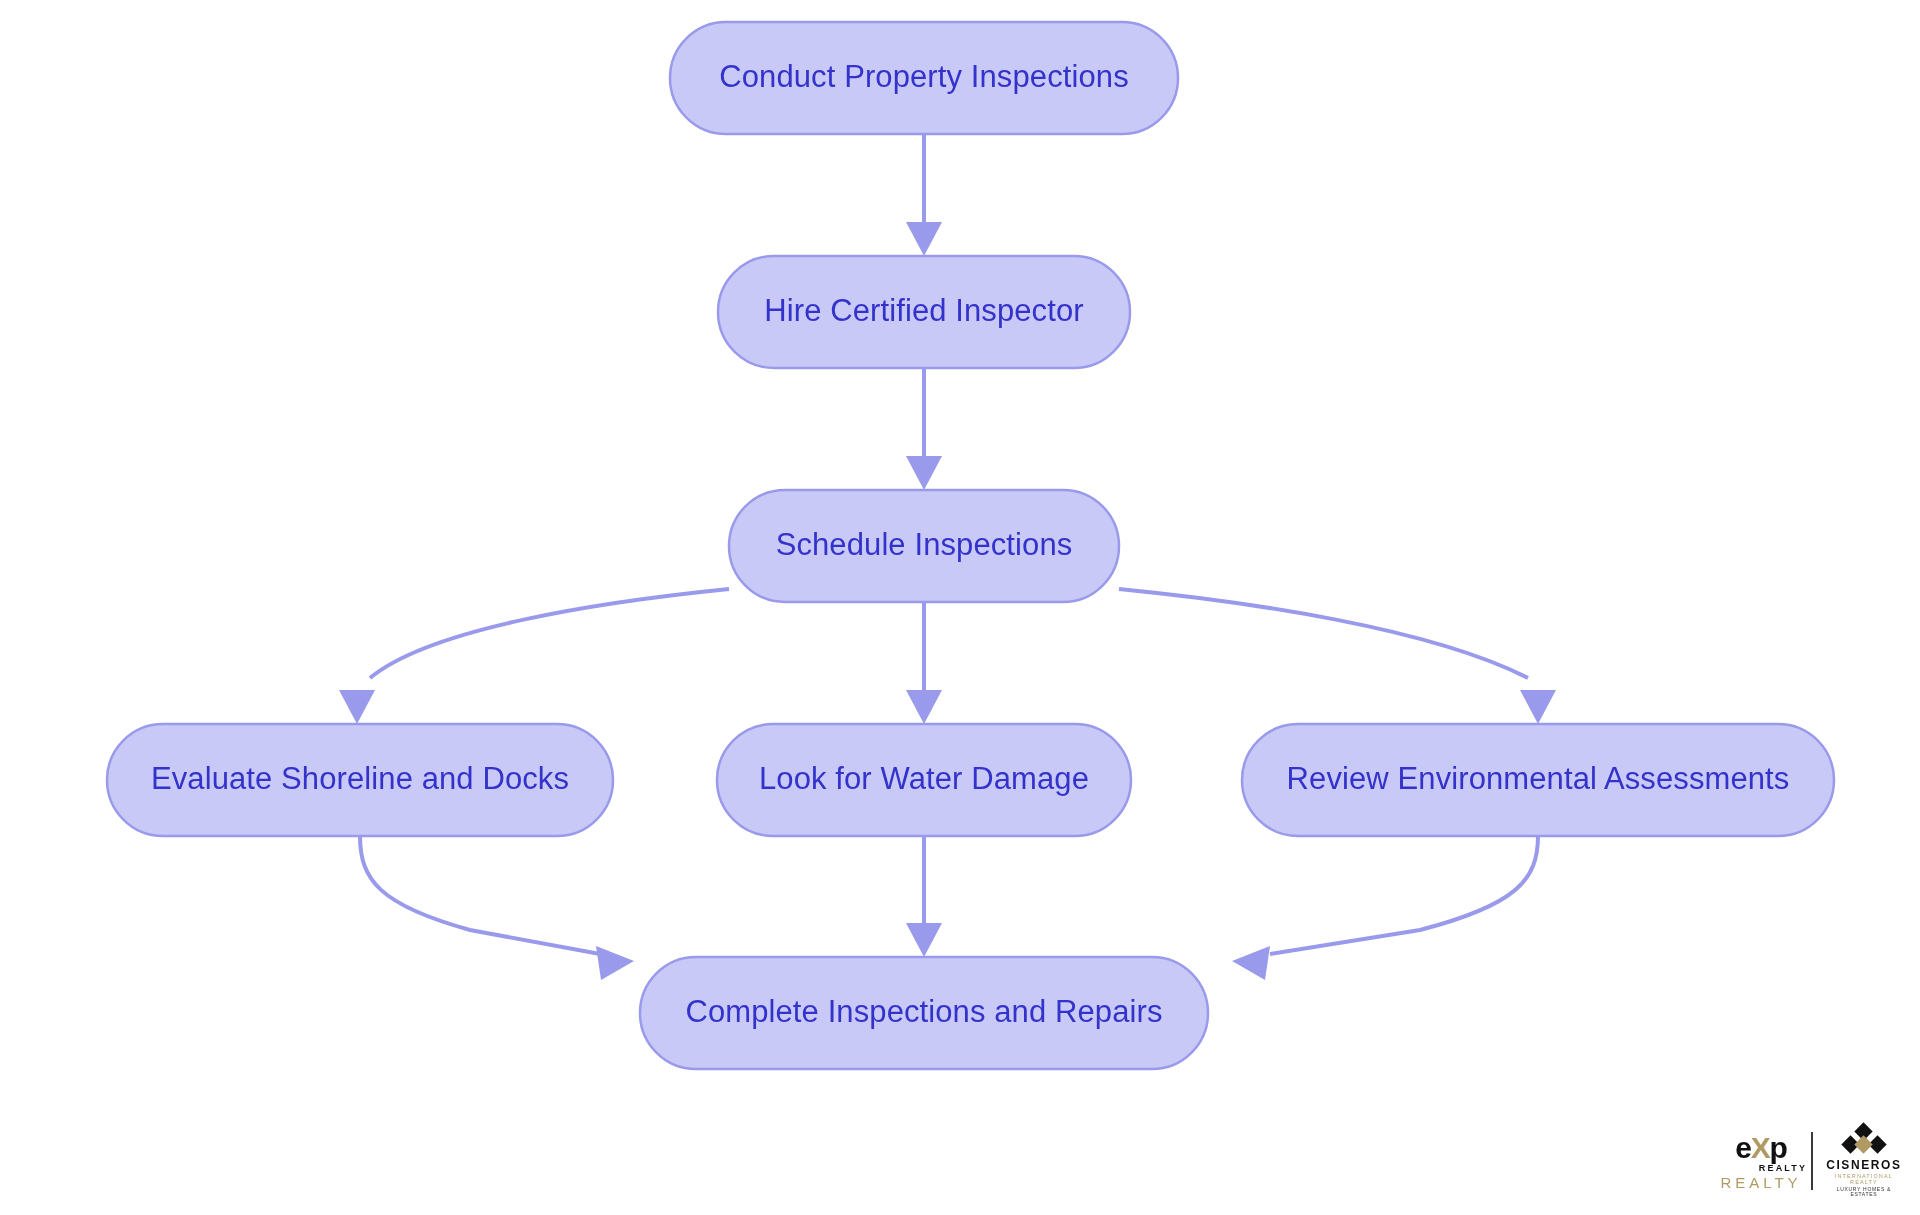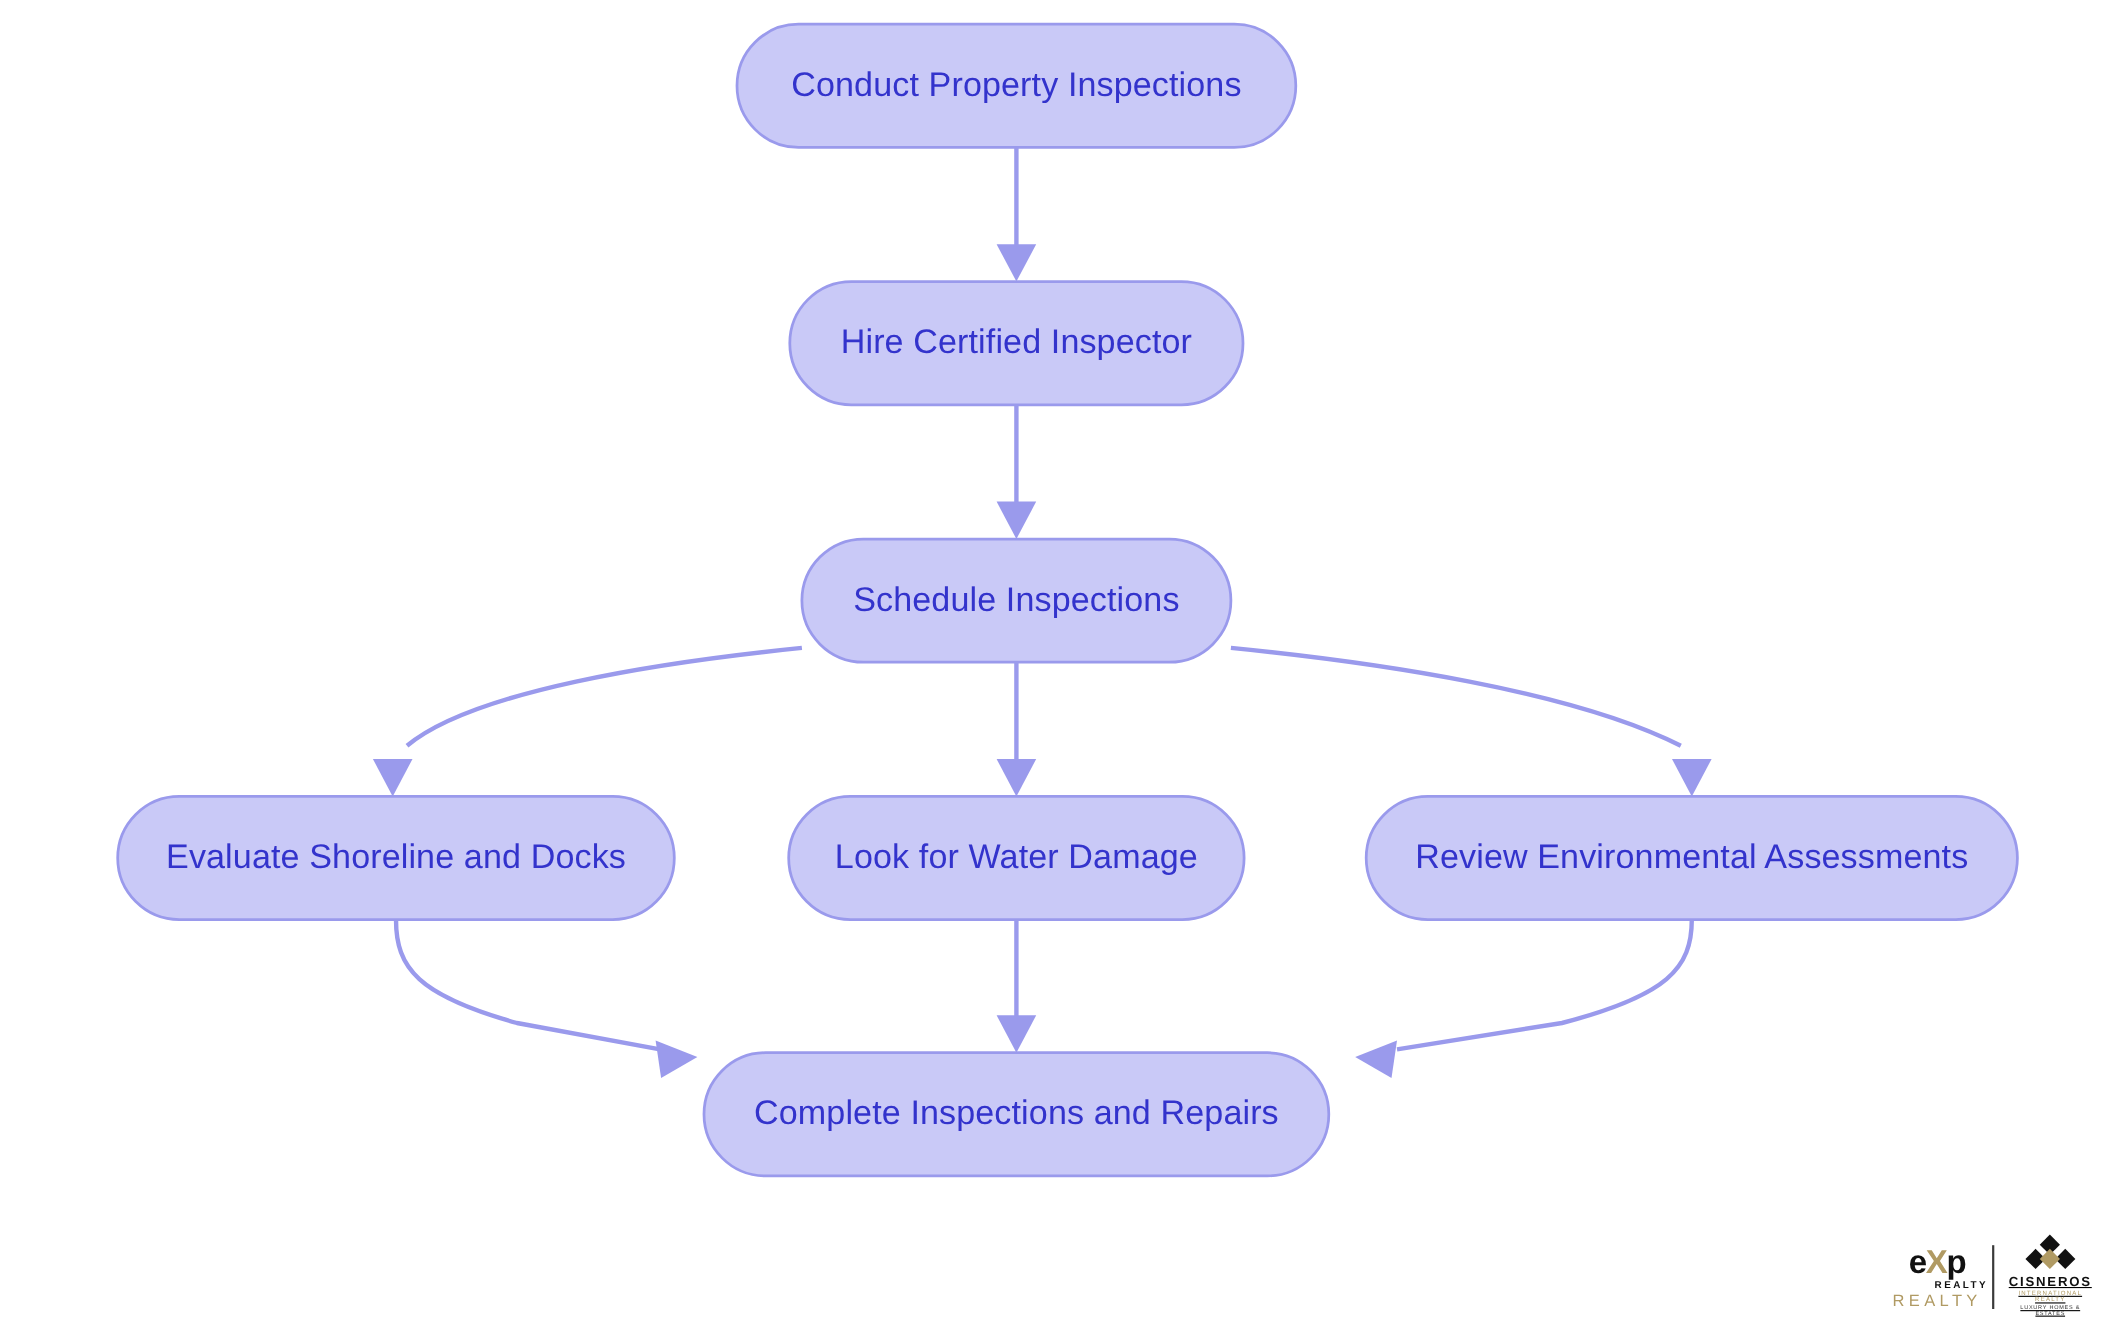--- a/index.html
+++ b/index.html
@@ -102,21 +102,20 @@
     width: 2px;
     height: 58px;
     background: #3a3a3a;
     margin: 0 13px 0 11px;
   }
   .brand-cisneros {
     display: flex;
     flex-direction: column;
     align-items: center;
     line-height: 1;
-    text-decoration: underline;
   }
   .cis-diamonds {
     width: 54px;
     height: 30px;
     position: relative;
     margin-bottom: 4px;
   }
   .dia {
     position: absolute;
     width: 13px;

